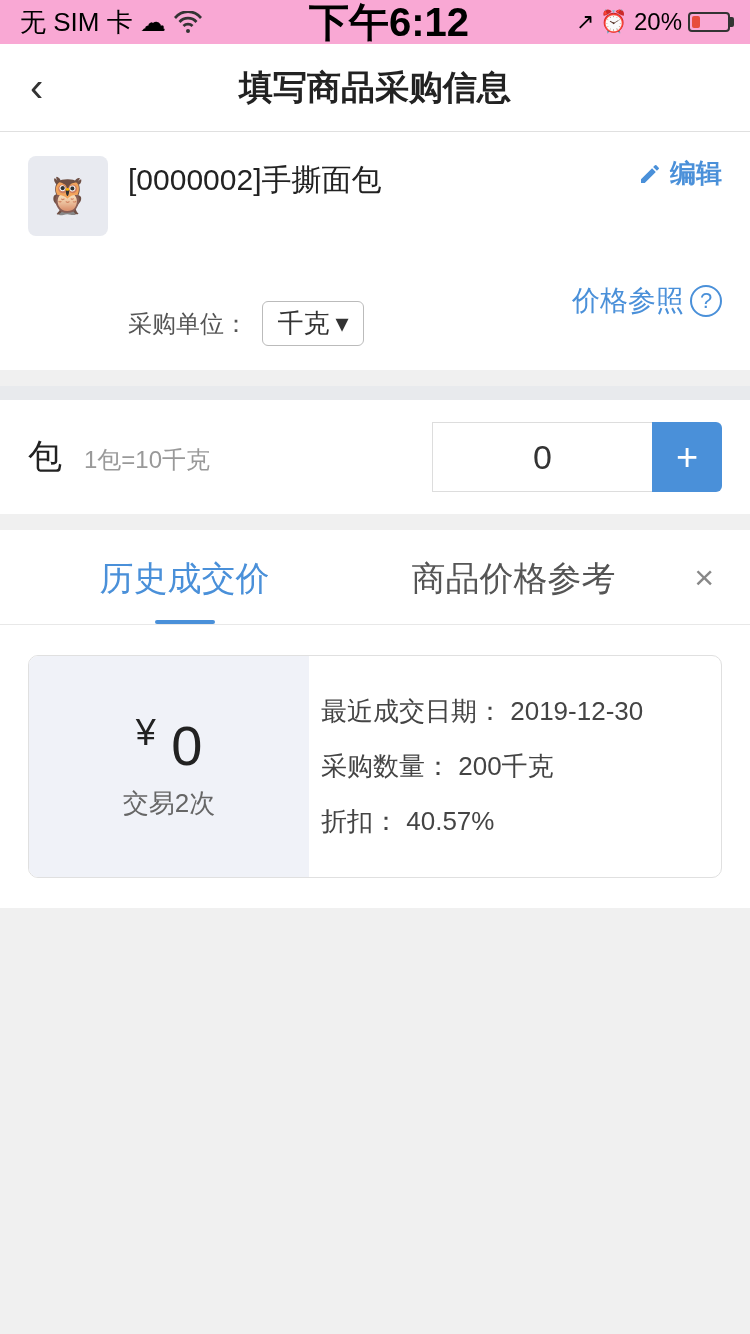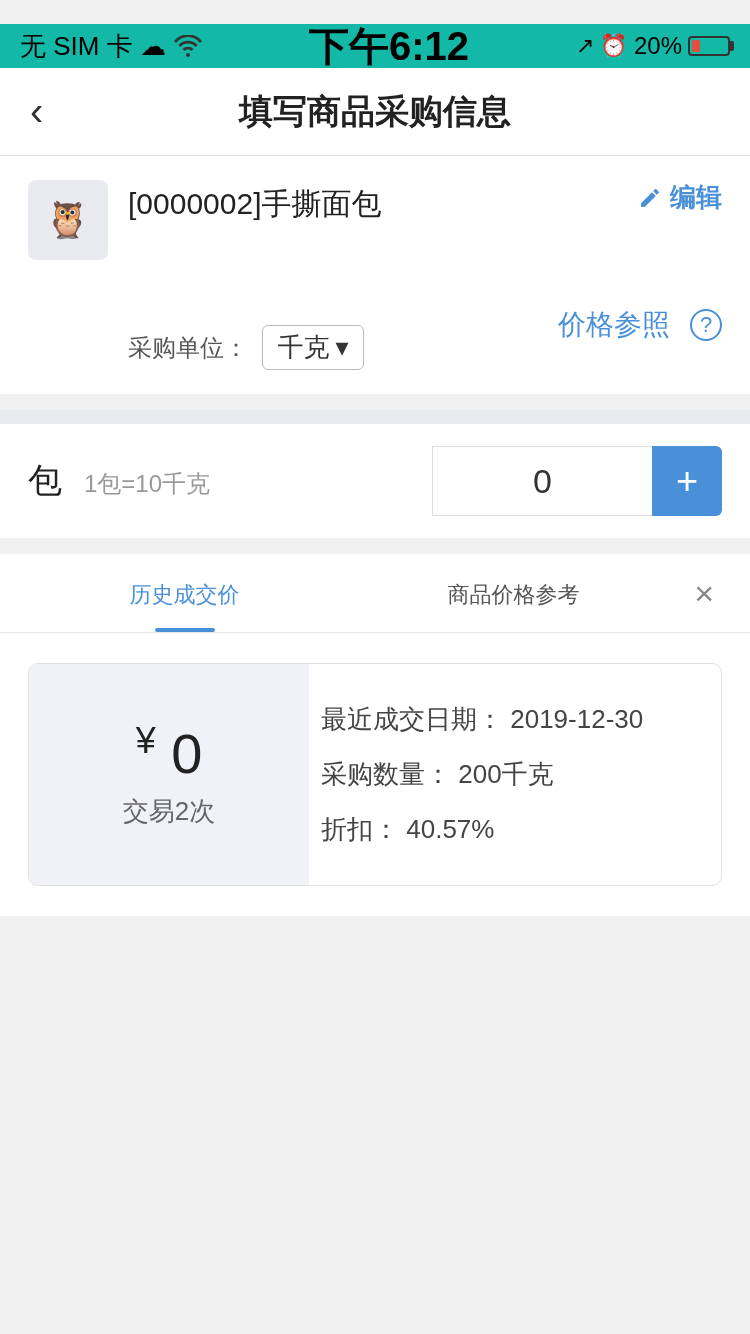--- a/index.html
+++ b/index.html
@@ -8,28 +8,27 @@
       width: 750px;
       min-height: 1334px;
       font-family: -apple-system, "PingFang SC", "Helvetica Neue", sans-serif;
       background: #f0f0f0;
       overflow-x: hidden;
     }
 
     
     .status-bar {
       height: 44px;
-      background: #14b8a6;
+      background: #f9a8d4;
       display: flex;
       align-items: center;
       justify-content: space-between;
       padding: 0 20px;
       font-size: 28px;
       font-weight: 500;
-      margin-top: 24px;
     }
     .status-left { display: flex; align-items: center; gap: 8px; font-size: 26px; }
     .status-center { font-size: 40px; font-weight: 600; }
     .status-right { display: flex; align-items: center; gap: 6px; font-size: 24px; }
     .battery-bar {
       width: 42px; height: 20px; border: 2px solid #333; border-radius: 4px; position: relative; padding: 2px;
     }
     .battery-bar::after {
       content: ''; position: absolute; right: -6px; top: 50%; transform: translateY(-50%);
       width: 4px; height: 10px; background: #333; border-radius: 0 2px 2px 0;
@@ -130,21 +129,21 @@
       font-size: 26px;
       color: #333;
       margin-left: 10px;
       margin-top: 45px;
     }
     .price-ref {
       font-size: 28px;
       color: #4a90d9;
       display: flex;
       align-items: center;
-      gap: 20px;
+      gap: 6px;
       cursor: pointer;
     }
     .price-ref-circle {
       width: 32px; height: 32px; border: 2px solid #4a90d9; border-radius: 50%;
       display: flex; align-items: center; justify-content: center; font-size: 22px; color: #4a90d9;
     }
 
     
     .divider-line {
       height: 14px;
@@ -214,21 +213,21 @@
       display: flex;
       align-items: center;
       border-bottom: 1px solid #e8e8e8;
       position: relative;
       padding: 0 20px;
     }
     .tab-item {
       flex: 1;
       text-align: center;
       padding: 26px 10px 22px;
-      font-size: 22px;
+      font-size: 34px;
       color: #555;
       cursor: pointer;
       position: relative;
     }
     .tab-item.active {
       color: #4a90d9;
     }
     .tab-item.active::after {
       content: '';
       position: absolute;

